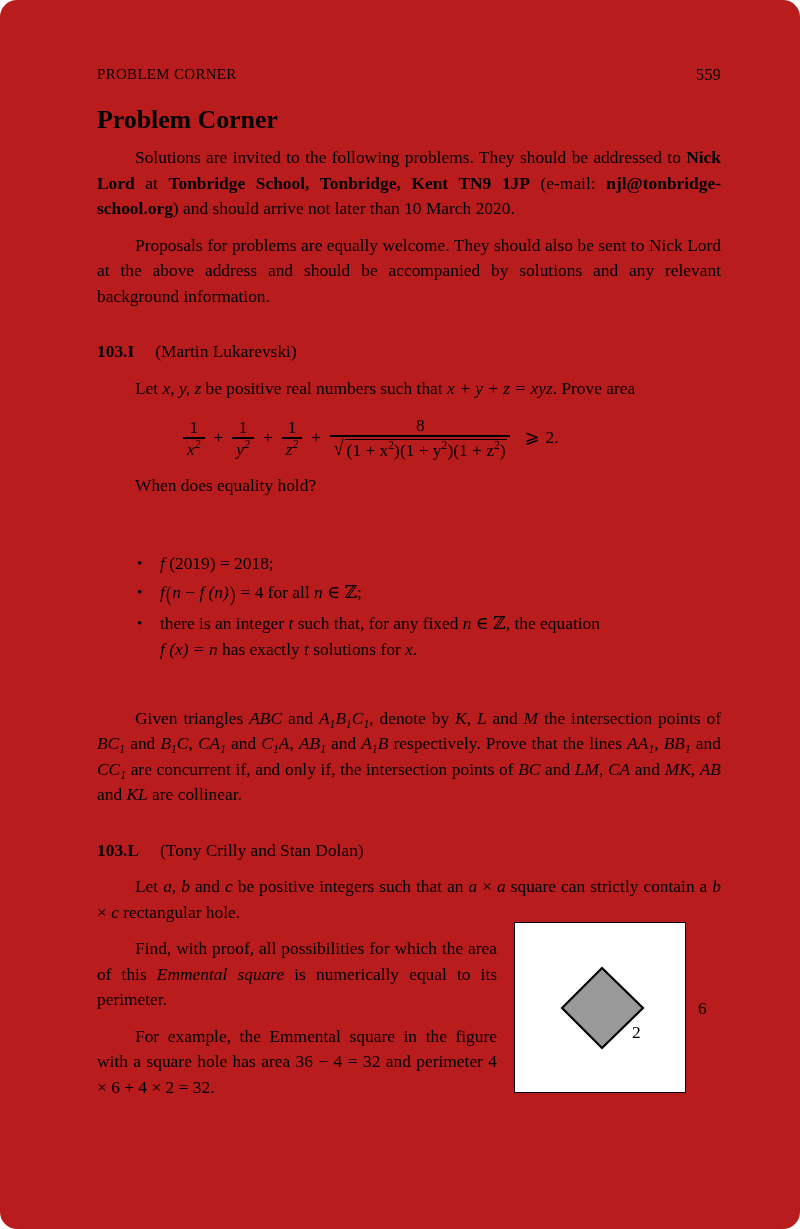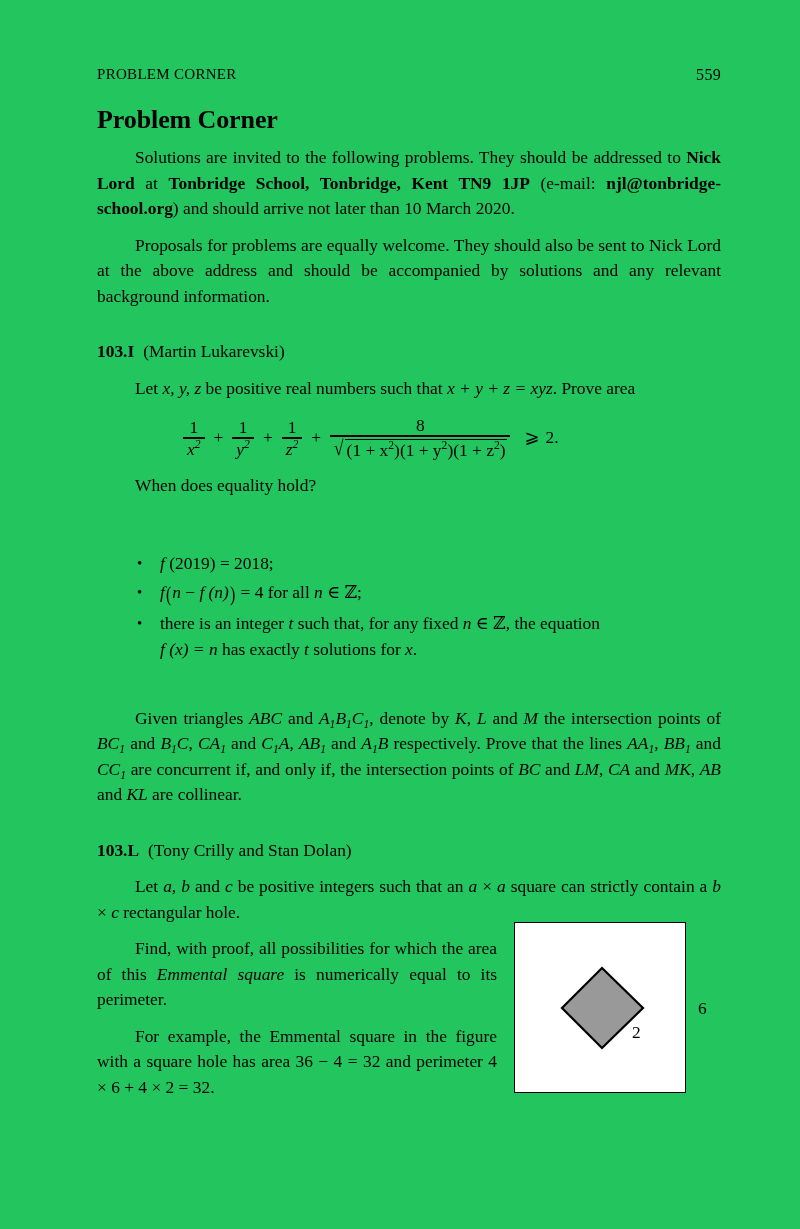--- a/index.html
+++ b/index.html
@@ -4,24 +4,25 @@
 <style>
   html, body {
     margin: 0;
     padding: 0;
     background: #ffffff;
   }
   .page {
     position: relative;
     width: 800px;
     height: 1229px;
-    background: #22c55e;
+    background: #b91c1c;
     font-family: "Liberation Serif", "DejaVu Serif", serif;
     color: #000000;
     overflow: hidden;
+    border-radius: 17px;
   }
 
   
   .runhead {
     position: absolute;
     left: 97px;
     top: 66px;
     width: 624px;
     height: 20px;
     font-size: 15px;
@@ -73,21 +74,21 @@
   b, .bold { font-weight: bold; }
   i, .ital { font-style: italic; }
   .mathvar { font-style: italic; }
   .bb { font-family: "DejaVu Serif", serif; font-style: normal; }
 
   
   .prob-head {
     font-size: 17.4px;
   }
   .prob-head .pid { font-weight: bold; }
-  .prob-head .pauth { font-weight: normal; padding-left: 9px; }
+  .prob-head .pauth { font-weight: normal; padding-left: 21px; }
 
   
   .display-eq {
     position: relative;
     height: 62px;
     margin-top: 6px;
     margin-bottom: 4px;
     padding-left: 86px;
     font-size: 17.4px;
   }

